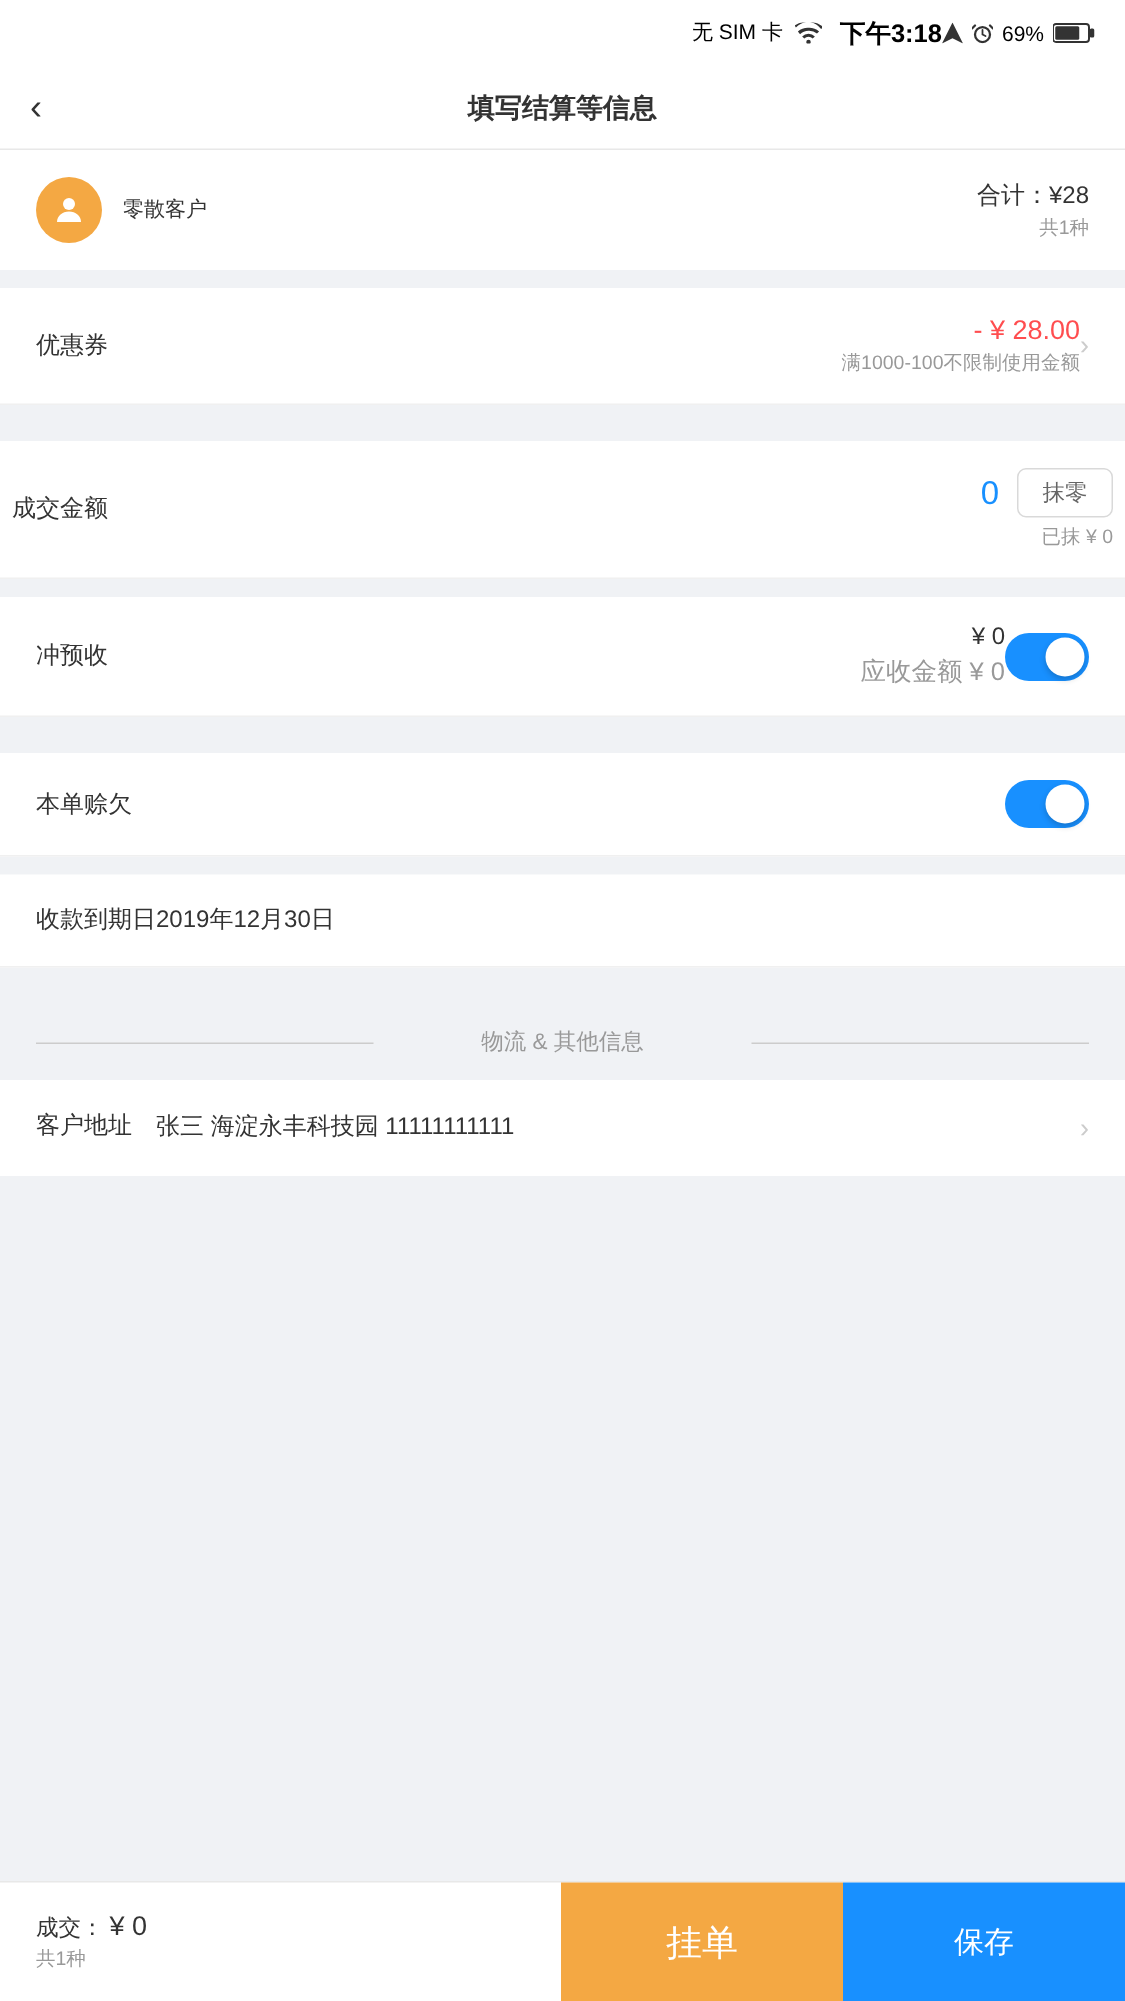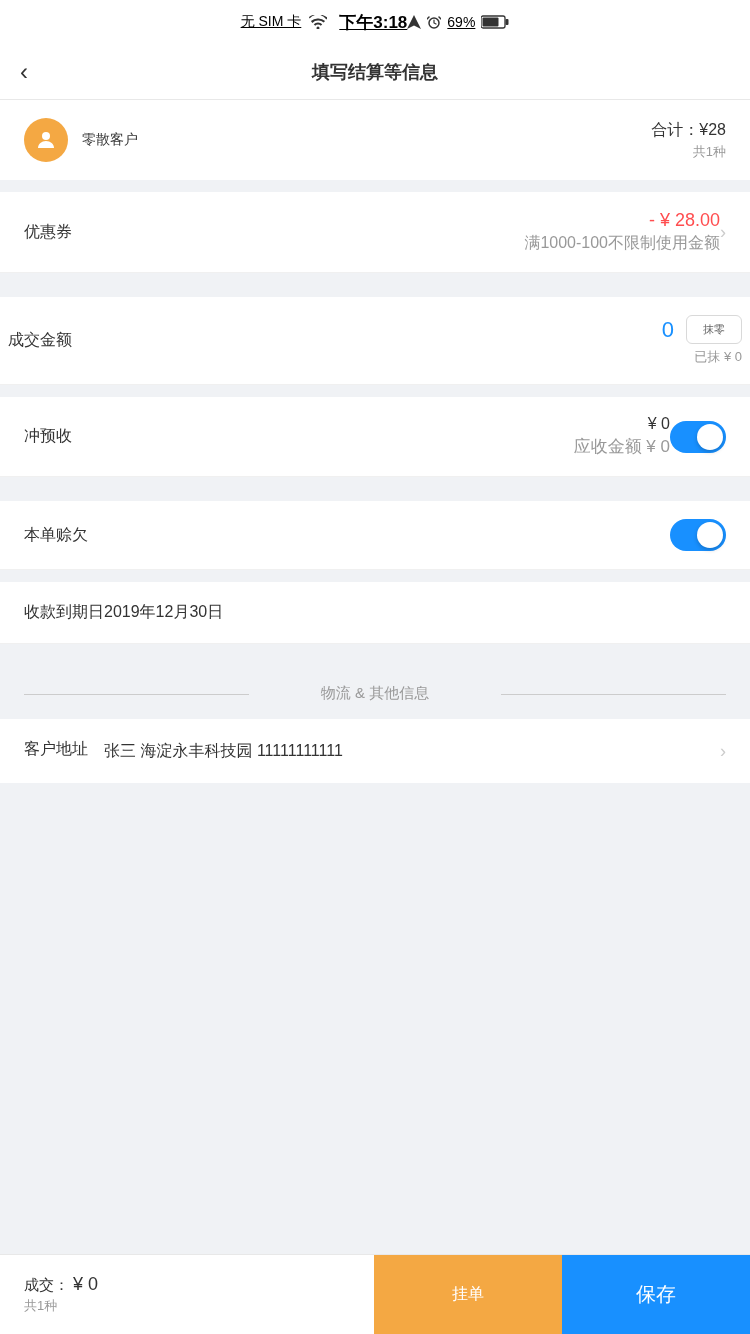--- a/index.html
+++ b/index.html
@@ -12,25 +12,24 @@
       position: relative;
       overflow-x: hidden;
     }
 
     
     .status-bar {
       background: #fff;
       height: 44px;
       display: flex;
       align-items: center;
-      justify-content: center;
+      justify-content: flex-end;
       padding: 0 20px;
       font-size: 15px;
       font-weight: 500;
-      text-decoration: underline;
     }
     .status-left {
       display: flex;
       align-items: center;
       gap: 8px;
       font-size: 14px;
     }
     .status-center {
       font-size: 17px;
       font-weight: 600;
@@ -154,21 +153,21 @@
       font-size: 17px;
       color: #999;
       margin-top: 2px;
     }
     .row-value-discount {
       font-size: 18px;
       color: #ff4d4f;
       font-weight: 500;
     }
     .row-value-discount-sub {
-      font-size: 16px;
+      font-size: 13px;
       color: #999;
       margin-top: 2px;
     }
     .chevron {
       color: #ccc;
       font-size: 18px;
     }
 
     
     .transaction-row {
@@ -188,21 +187,21 @@
       font-size: 22px;
       color: #1890ff;
       font-weight: 500;
       min-width: 30px;
       text-align: right;
     }
     .round-btn {
       border: 1px solid #d9d9d9;
       border-radius: 6px;
       padding: 6px 16px;
-      font-size: 11px;
+      font-size: 15px;
       color: #666;
       background: #fff;
       cursor: pointer;
     }
     .transaction-sub {
       font-size: 13px;
       color: #999;
       margin-top: 4px;
       text-align: right;
     }
@@ -337,21 +336,21 @@
       color: #999;
       margin-top: 2px;
     }
     .bottom-btn-pending {
       width: 188px;
       height: 80px;
       background: #f4a843;
       display: flex;
       align-items: center;
       justify-content: center;
-      font-size: 16px;
+      font-size: 24px;
       color: #fff;
       font-weight: 500;
       cursor: pointer;
       flex-shrink: 0;
     }
     .bottom-btn-save {
       width: 188px;
       height: 80px;
       background: #1890ff;
       display: flex;

